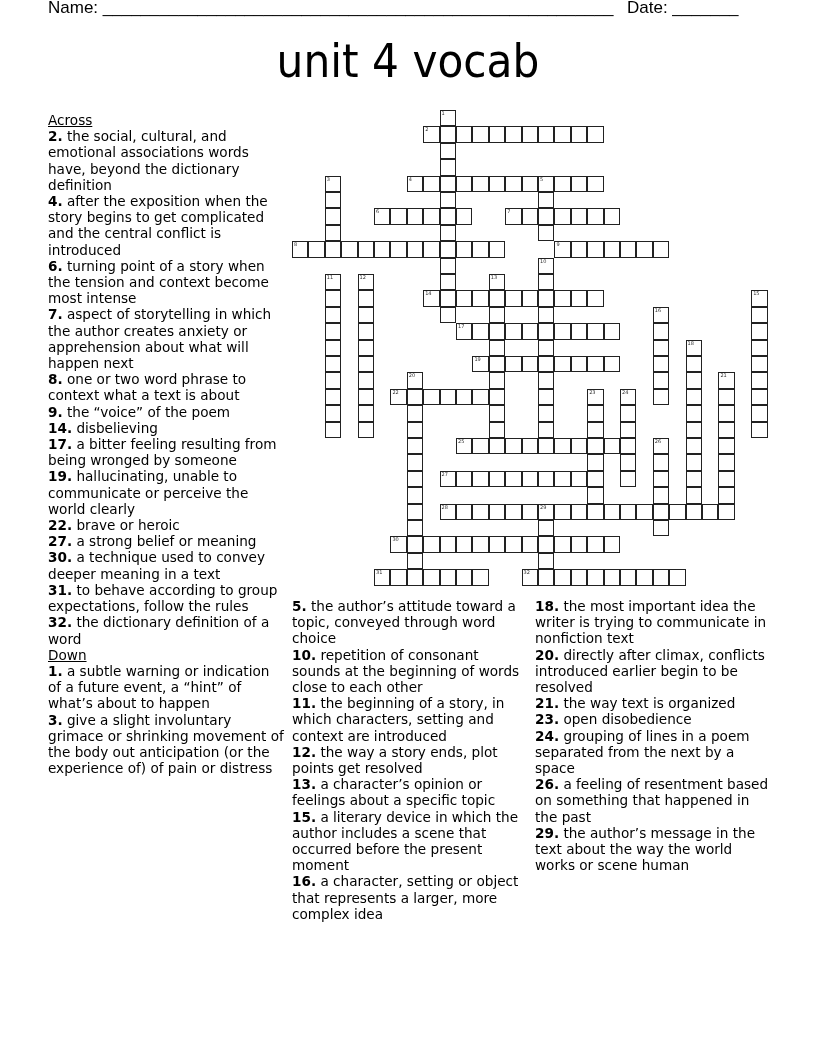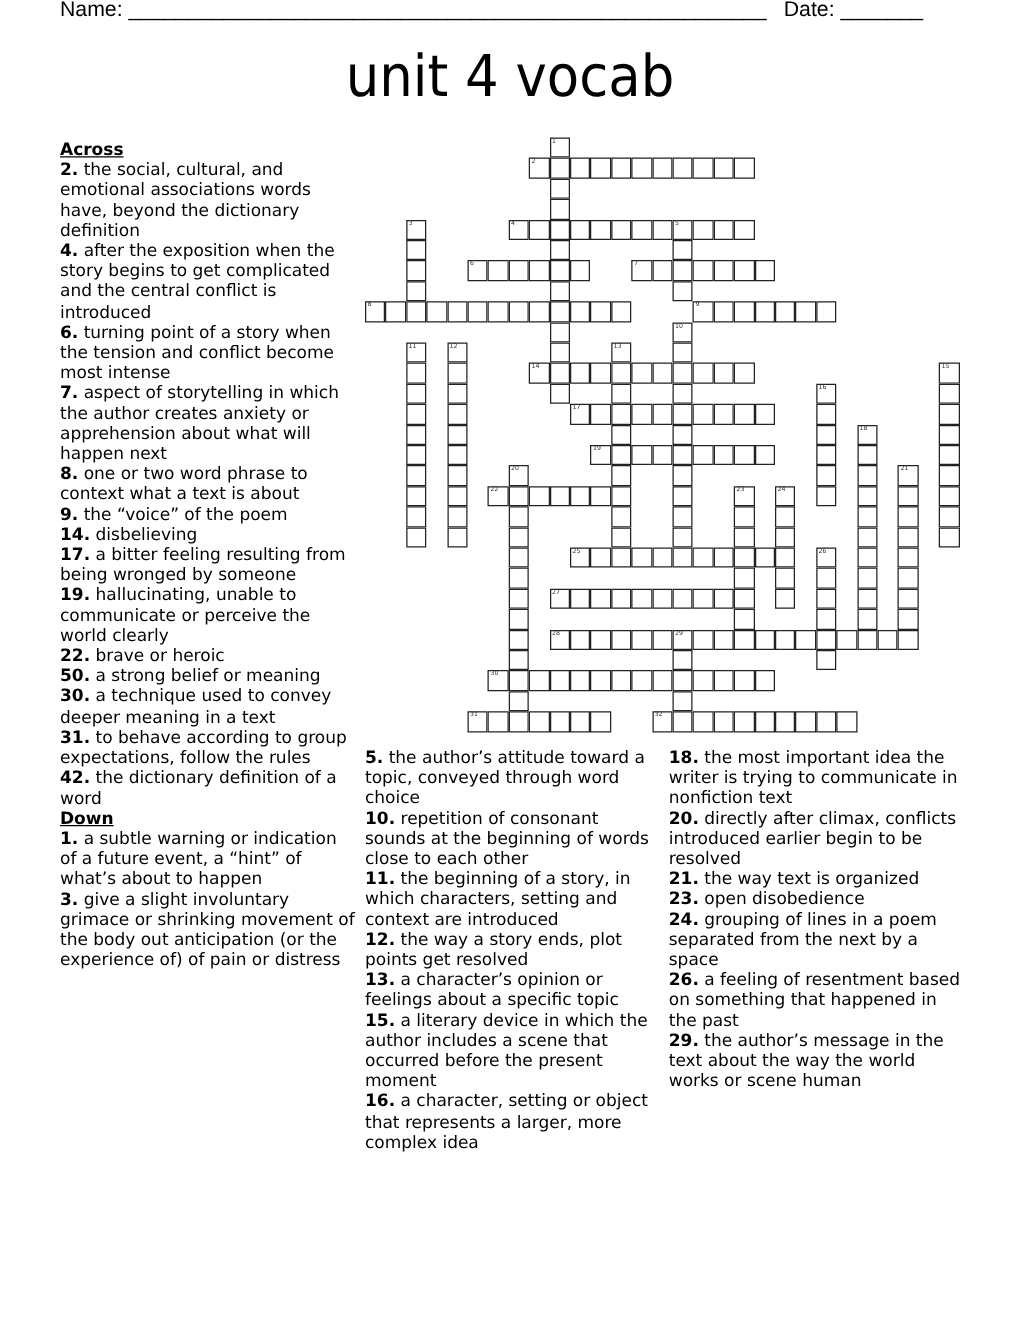--- a/index.html
+++ b/index.html
@@ -3,21 +3,21 @@
 <meta charset="utf-8">
 <style>
   html, body { margin:0; padding:0; background:#fff; }
   body { width:816px; height:1056px; position:relative; overflow:hidden; color:#000; }
   .hdr { position:absolute; top:-2px; font-family:"Liberation Sans", sans-serif; font-size:17px; }
   .hdr-name { left:48px; }
   .hdr-date { left:627px; }
   .title { position:absolute; top:34px; left:0; width:816px; text-align:center;
            font-family:"DejaVu Sans", sans-serif; font-size:46px; letter-spacing:0; transform:scaleX(0.92); }
   .clues { position:absolute; font-family:"DejaVu Sans", sans-serif; font-size:13.6px; line-height:16.2px; }
-  .clues .sec { font-weight:bold; text-decoration:underline; }
+  .clues .sec { font-weight:normal; text-decoration:underline; }
   .clues .clue { margin:0; }
   .clues .num { font-weight:bold; }
   #col1 { left:48px; top:112px; width:238px; }
   #col2 { left:292px; top:598px; width:236px; }
   #col3 { left:535px; top:598px; width:236px; }
   #grid { position:absolute; left:0; top:0; width:816px; height:1056px; pointer-events:none; }
   .cell { position:absolute; width:16.4px; height:16.4px; box-sizing:border-box; border:1px solid #222; background:#fff; pointer-events:auto; }
   .cell .n { position:absolute; left:1px; top:-1px; font-family:"DejaVu Sans", sans-serif; font-size:5px; line-height:6px; color:#333; }
 </style>
 </head>
@@ -363,32 +363,32 @@
     <div class="cell" style="left: 636.4px; top: 569.2px;"></div>
     <div class="cell" style="left: 652.8px; top: 569.2px;"></div>
     <div class="cell" style="left: 669.2px; top: 569.2px;"></div>
   </div>
 
 <div class="clues" id="col1">
   <div class="sec">Across</div>
   <div id="across-list">
       <div class="clue"><span class="num">2.</span><span> the social, cultural, and emotional associations words have, beyond the dictionary definition</span></div>
       <div class="clue"><span class="num">4.</span><span> after the exposition when the story begins to get complicated and the central conflict is introduced</span></div>
-      <div class="clue"><span class="num">6.</span><span> turning point of a story when the tension and conflict become most intense</span></div>
+      <div class="clue"><span class="num">6.</span><span> turning point of a story when the tension and context become most intense</span></div>
       <div class="clue"><span class="num">7.</span><span> aspect of storytelling in which the author creates anxiety or apprehension about what will happen next</span></div>
       <div class="clue"><span class="num">8.</span><span> one or two word phrase to context what a text is about</span></div>
       <div class="clue"><span class="num">9.</span><span> the “voice” of the poem</span></div>
       <div class="clue"><span class="num">14.</span><span> disbelieving</span></div>
       <div class="clue"><span class="num">17.</span><span> a bitter feeling resulting from being wronged by someone</span></div>
       <div class="clue"><span class="num">19.</span><span> hallucinating, unable to communicate or perceive the world clearly</span></div>
       <div class="clue"><span class="num">22.</span><span> brave or heroic</span></div>
-      <div class="clue"><span class="num">50.</span><span> a strong belief or meaning</span></div>
+      <div class="clue"><span class="num">27.</span><span> a strong belief or meaning</span></div>
       <div class="clue"><span class="num">30.</span><span> a technique used to convey deeper meaning in a text</span></div>
       <div class="clue"><span class="num">31.</span><span> to behave according to group expectations, follow the rules</span></div>
-      <div class="clue"><span class="num">42.</span><span> the dictionary definition of a word</span></div>
+      <div class="clue"><span class="num">32.</span><span> the dictionary definition of a word</span></div>
     </div>
   <div class="sec">Down</div>
   <div id="down1-list">
       <div class="clue"><span class="num">1.</span><span> a subtle warning or indication of a future event, a “hint” of what’s about to happen</span></div>
       <div class="clue"><span class="num">3.</span><span> give a slight involuntary grimace or shrinking movement of the body out anticipation (or the experience of) of pain or distress</span></div>
     </div>
 </div>
 <div class="clues" id="col2">
   <div id="down2-list">
       <div class="clue"><span class="num">5.</span><span> the author’s attitude toward a topic, conveyed through word choice</span></div>

